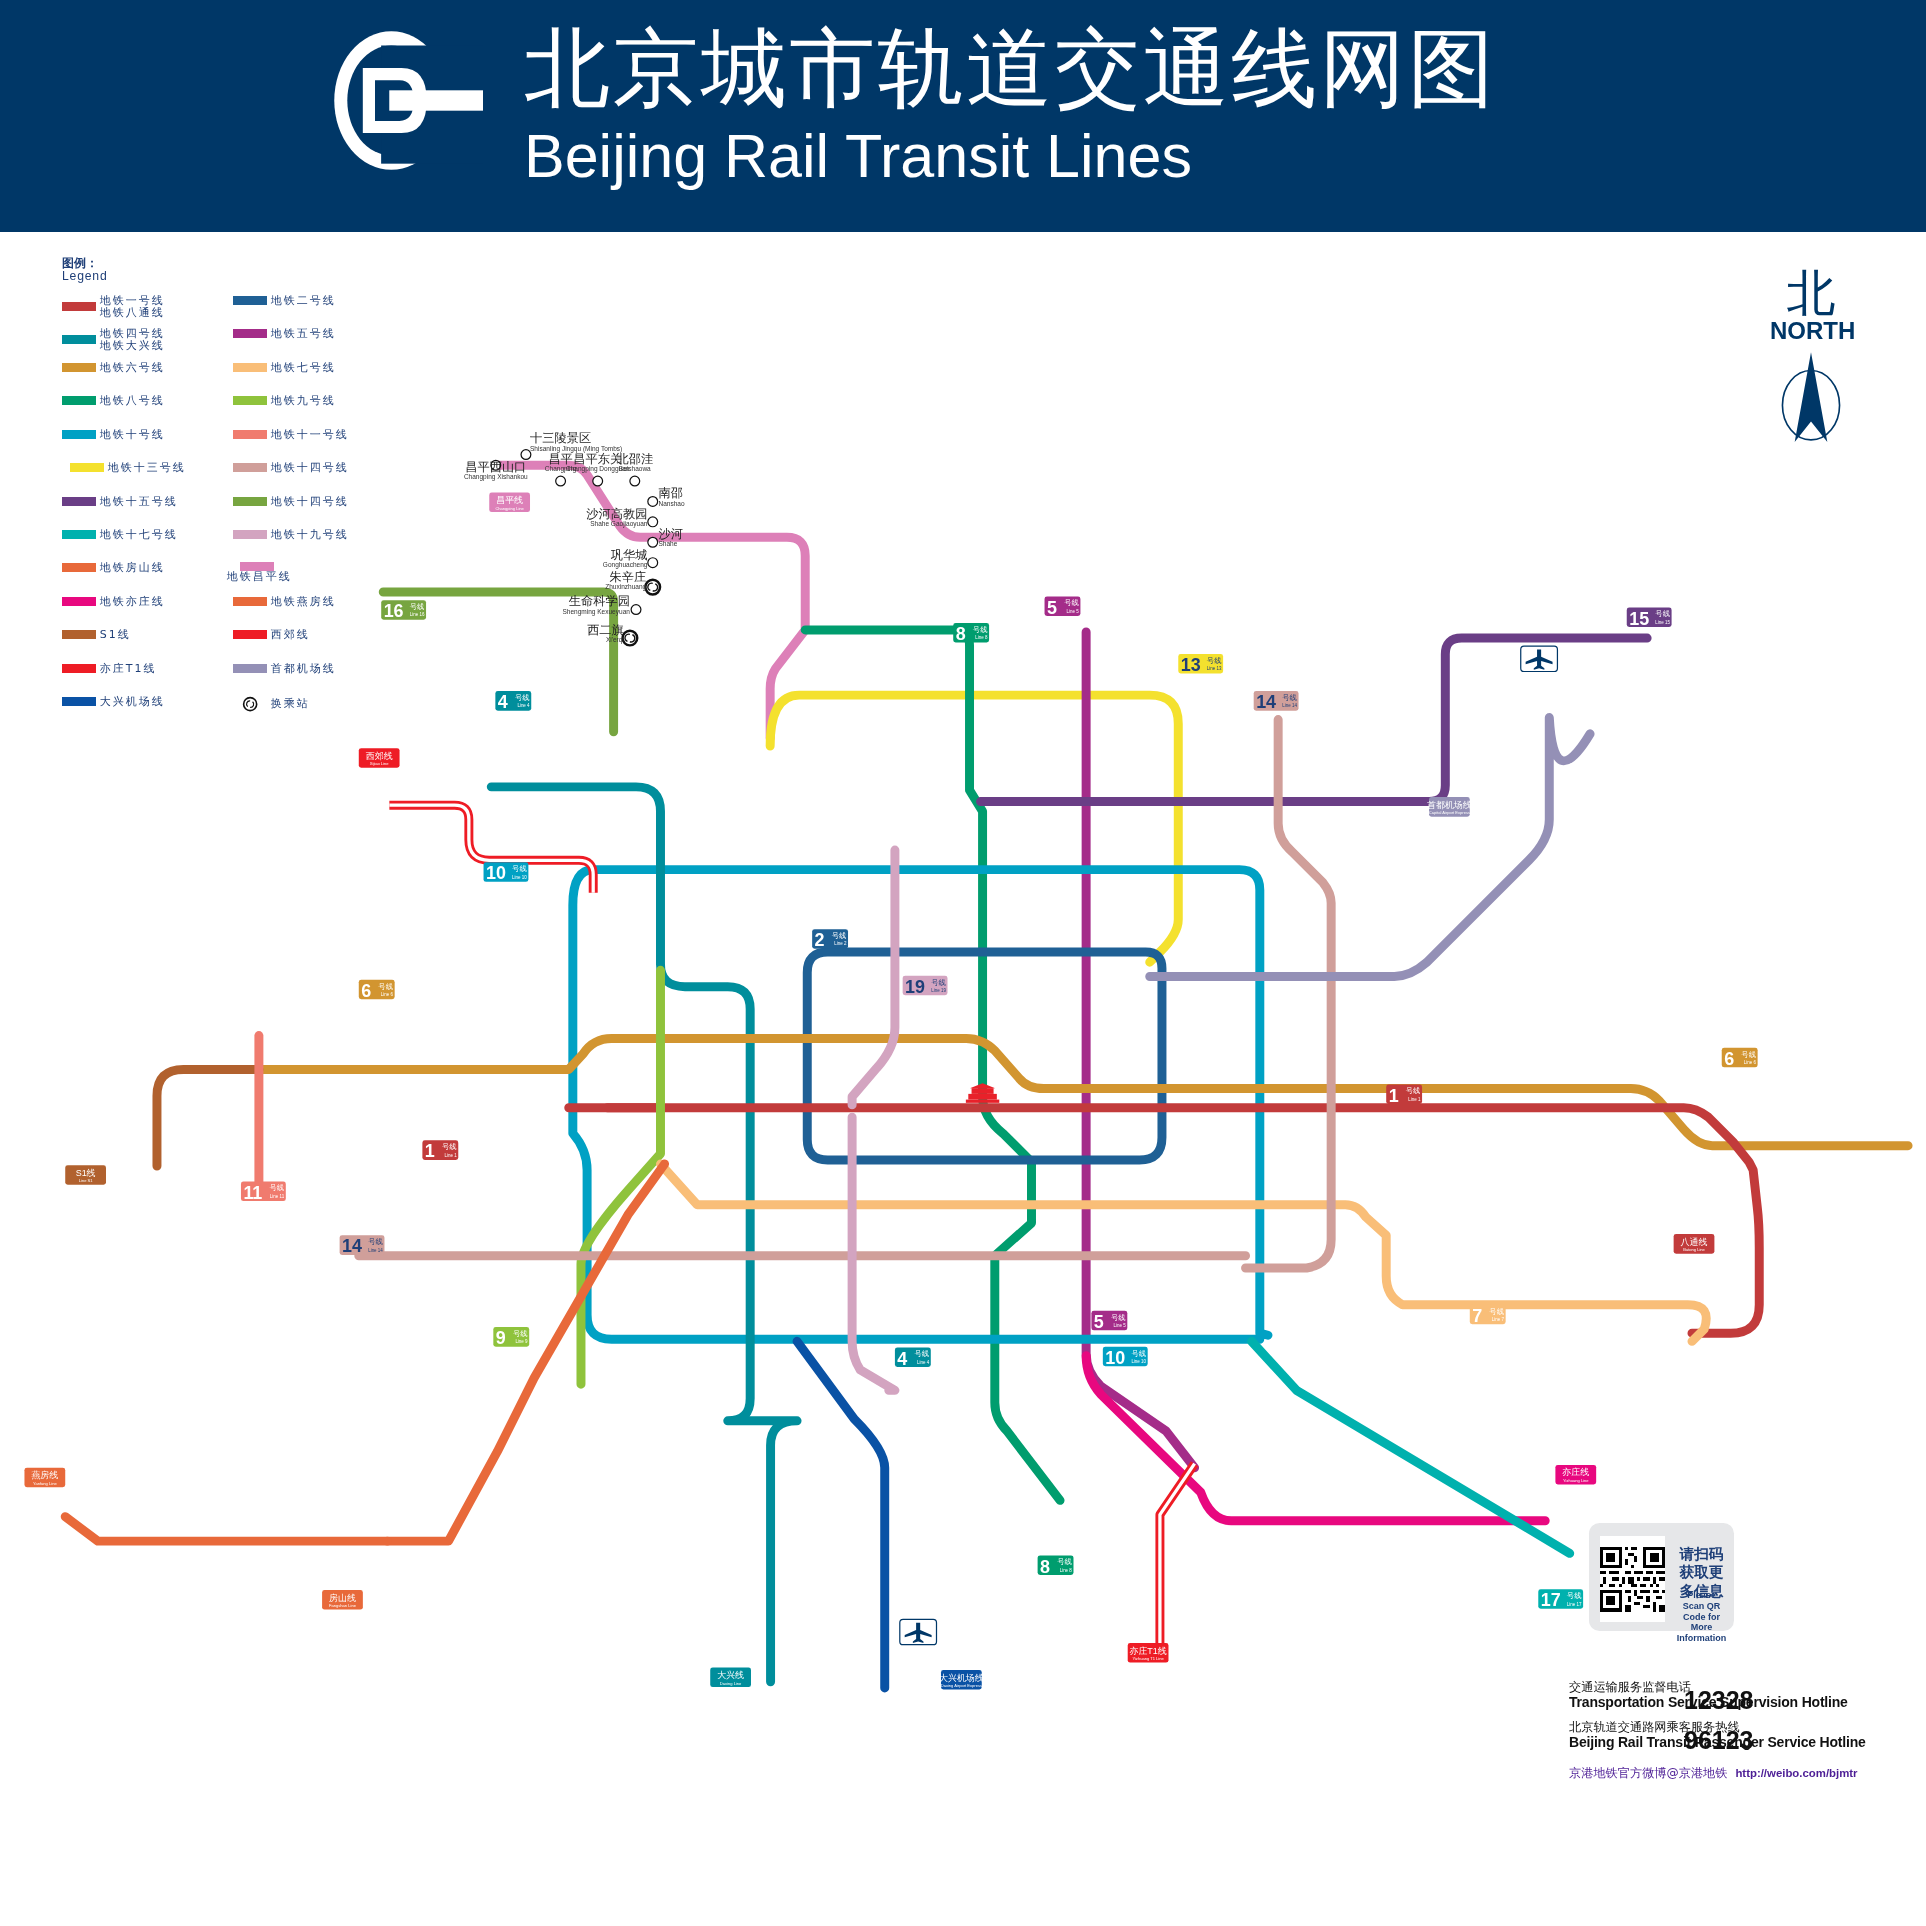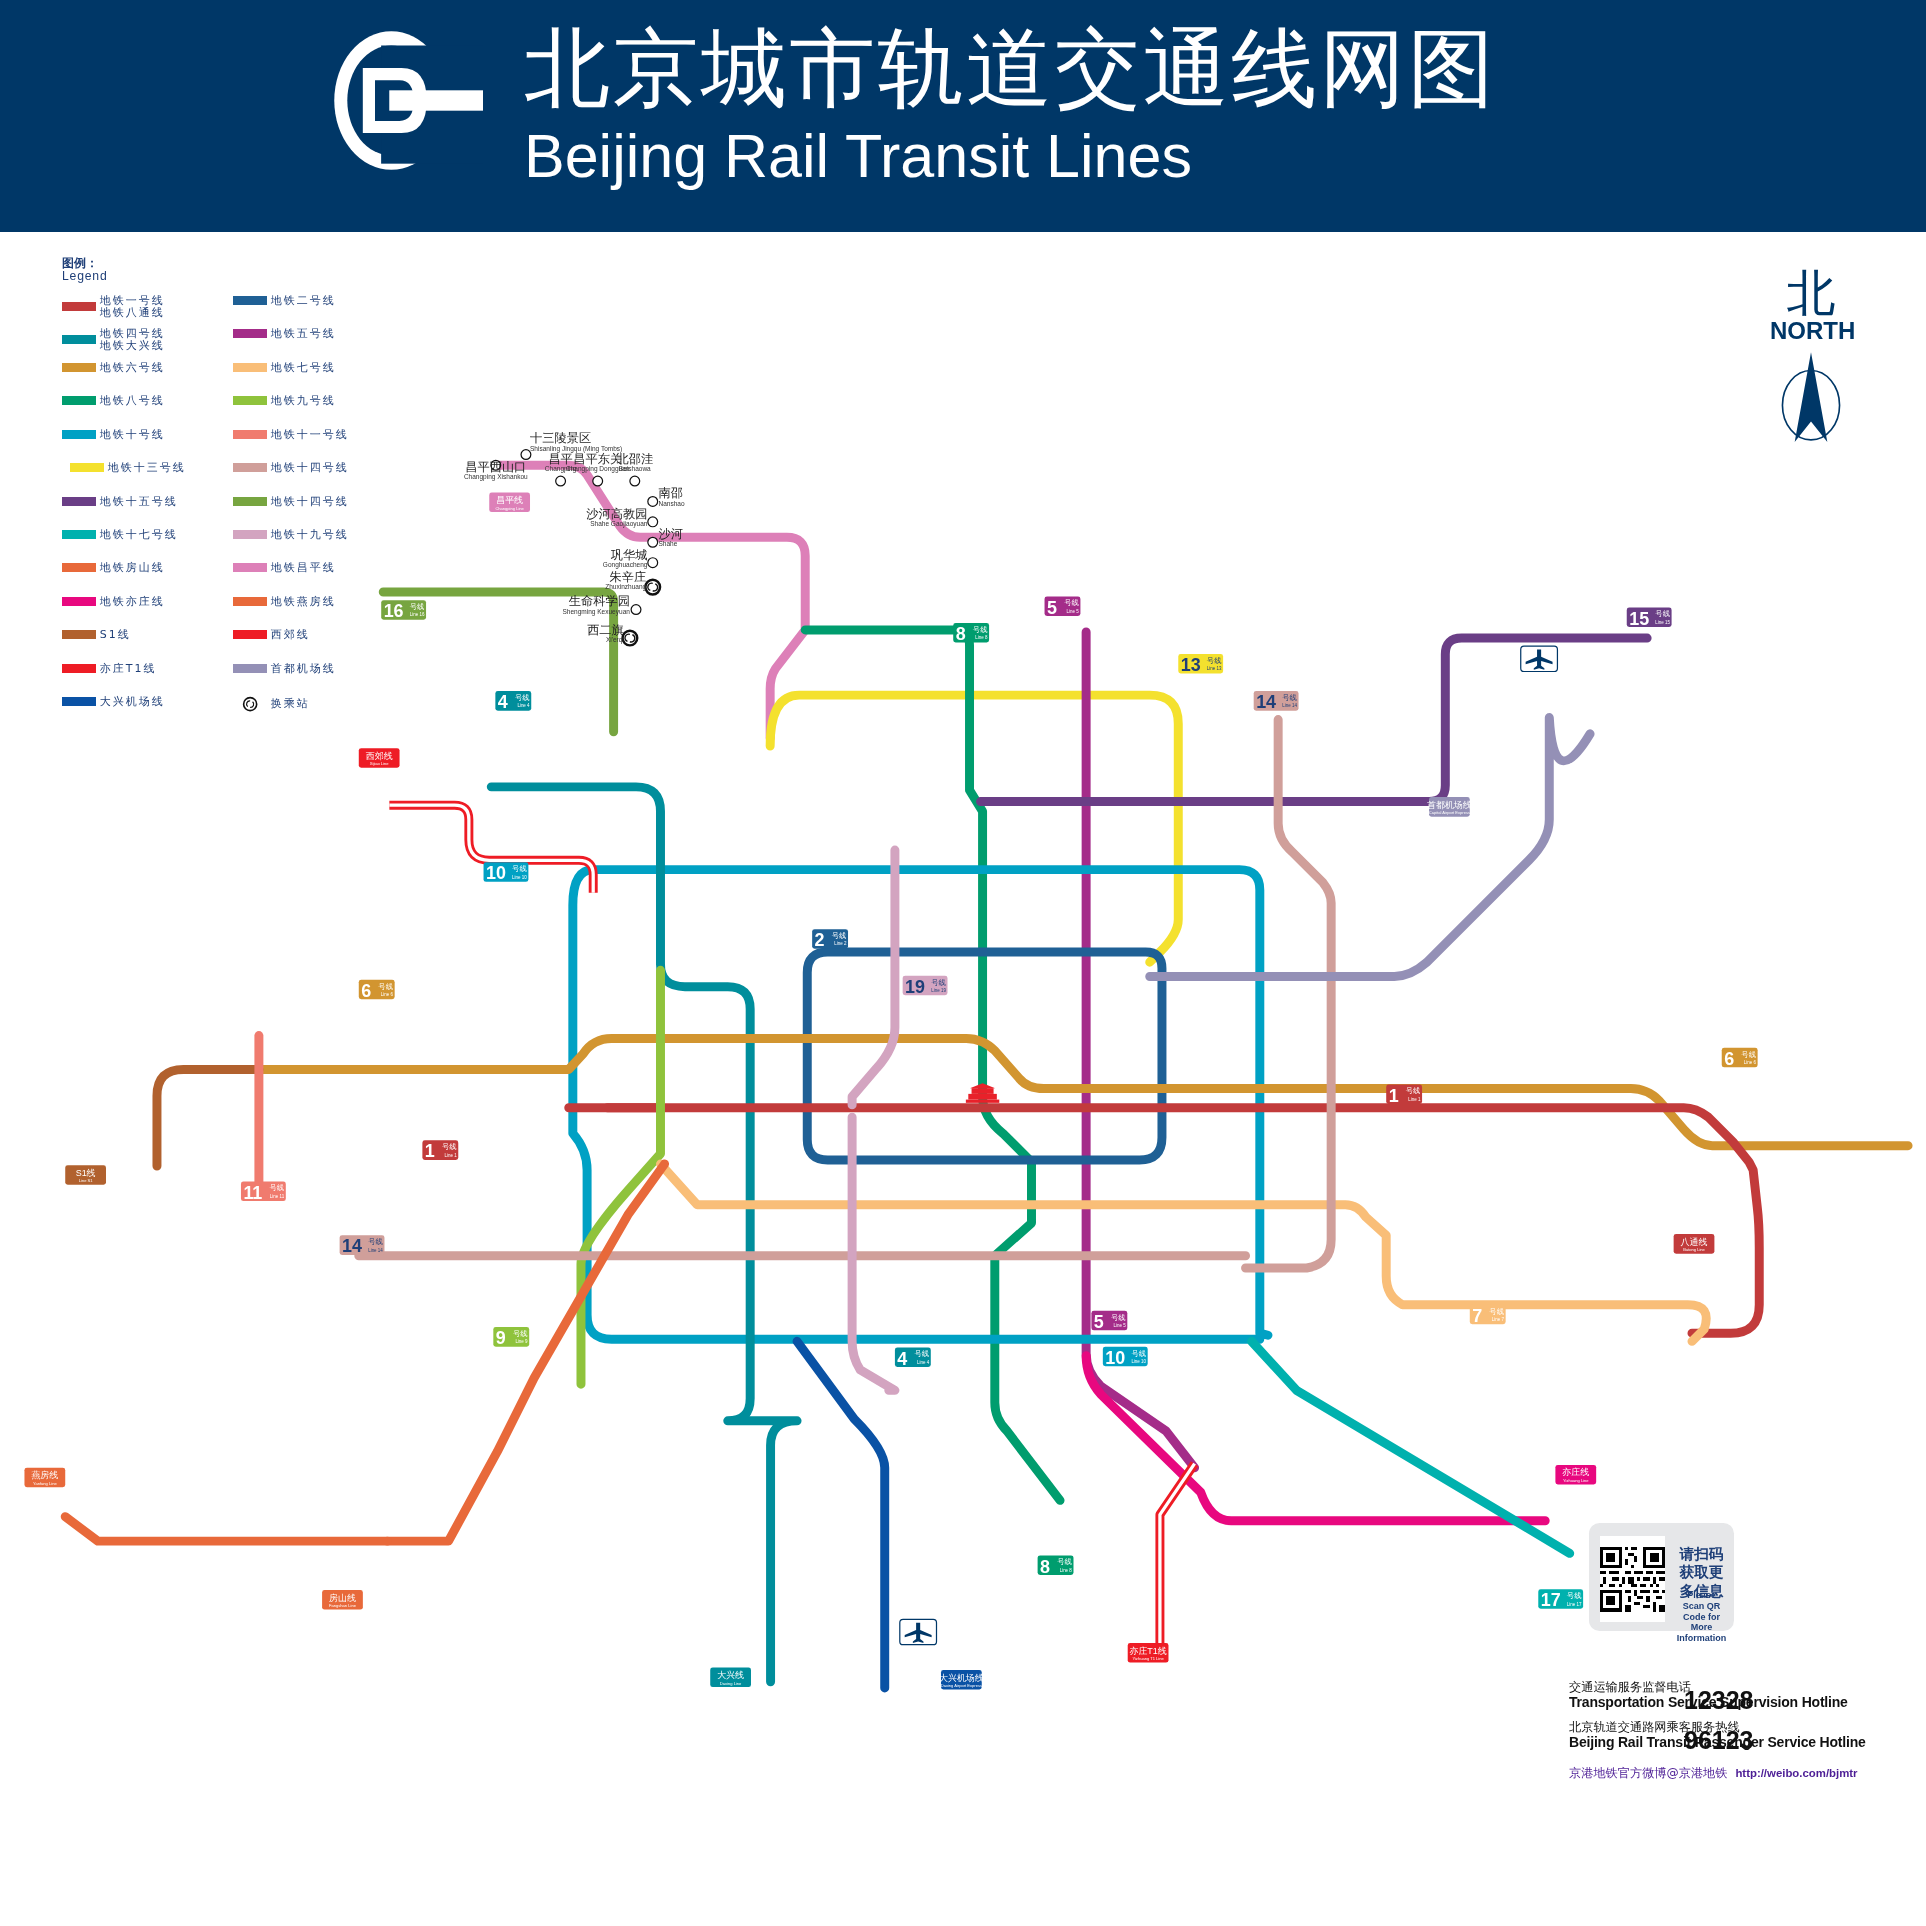--- a/index.html
+++ b/index.html
@@ -117,21 +117,21 @@
         <div class="legend-label" style="white-space: pre-line;">地铁十七号线</div>
       </div>
       <div class="legend-item" style="left: 171px; top: 234px;">
         <div class="legend-swatch" style="background: rgb(211, 164, 192);"></div>
         <div class="legend-label" style="white-space: pre-line;">地铁十九号线</div>
       </div>
       <div class="legend-item" style="left: 0px; top: 267px;">
         <div class="legend-swatch" style="background: rgb(232, 105, 58);"></div>
         <div class="legend-label" style="white-space: pre-line;">地铁房山线</div>
       </div>
-      <div class="legend-item" style="left: 171px; top: 267px;">
+      <div class="legend-item" style="left: 161px; top: 267px; flex-direction: column;">
         <div class="legend-swatch" style="background: rgb(221, 128, 184);"></div>
         <div class="legend-label" style="white-space: pre-line;">地铁昌平线</div>
       </div>
       <div class="legend-item" style="left: 0px; top: 301px;">
         <div class="legend-swatch" style="background: rgb(232, 8, 127);"></div>
         <div class="legend-label" style="white-space: pre-line;">地铁亦庄线</div>
       </div>
       <div class="legend-item" style="left: 171px; top: 301px;">
         <div class="legend-swatch" style="background: rgb(232, 105, 58);"></div>
         <div class="legend-label" style="white-space: pre-line;">地铁燕房线</div>

